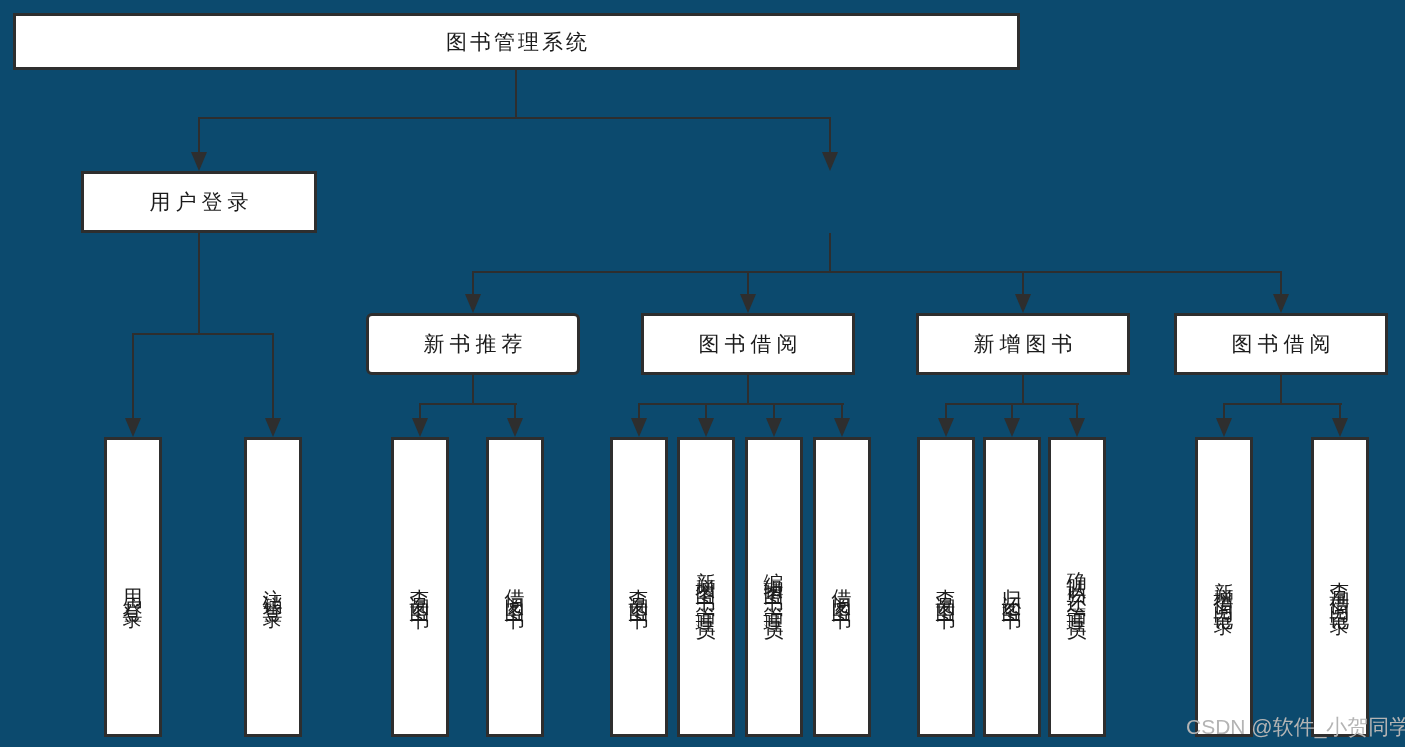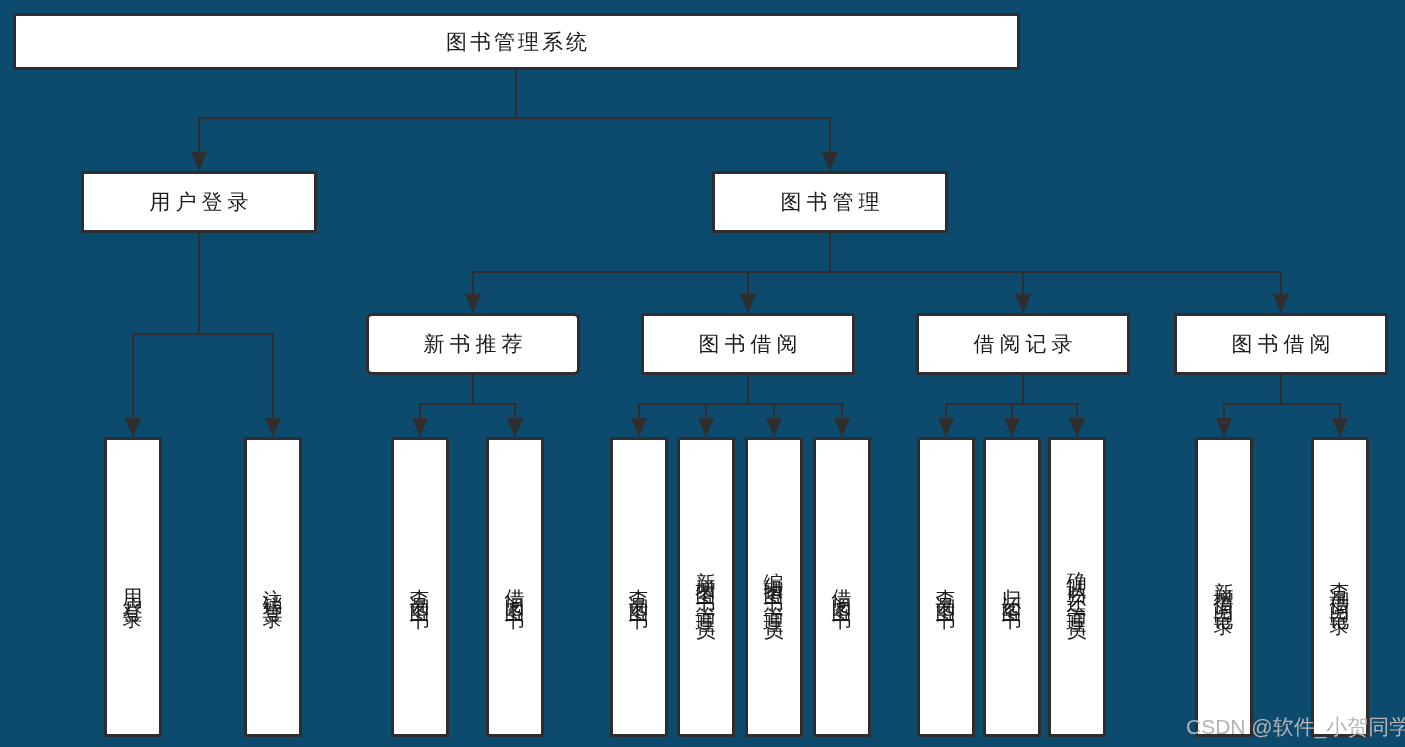--- a/index.html
+++ b/index.html
@@ -66,27 +66,26 @@
 </style>
 </head>
 <body>
 
 <div class="canvas">
 
   <div class="node rootnode" style="left:13px; top:13px; width:1007px; height:57px;">图书管理系统</div>
 
   <div class="node hnode" style="left:81px; top:171px; width:236px; height:62px;">用户登录</div>
 
-  <div class="node hnode" style="left:712px; top:171px; width:236px; height:62px;">图书管理</div>
 
   <div class="node hnode" style="left:366px; top:313px; width:214px; height:62px;border-radius:6px;">新书推荐</div>
 
   <div class="node hnode" style="left:641px; top:313px; width:214px; height:62px;">图书借阅</div>
 
-  <div class="node hnode" style="left:916px; top:313px; width:214px; height:62px;">借阅记录</div>
+  <div class="node hnode" style="left:916px; top:313px; width:214px; height:62px;">新增图书</div>
 
   <div class="node hnode" style="left:1174px; top:313px; width:214px; height:62px;">图书借阅</div>
 
   <div class="node leaf" style="left:104px;">用户登录</div>
   <div class="node leaf" style="left:244px;">注销登录</div>
 
   <div class="node leaf" style="left:391px;">查询图书</div>
   <div class="node leaf" style="left:486px;">借阅图书</div>
 
   <div class="node leaf" style="left:610px;">查询图书</div>

